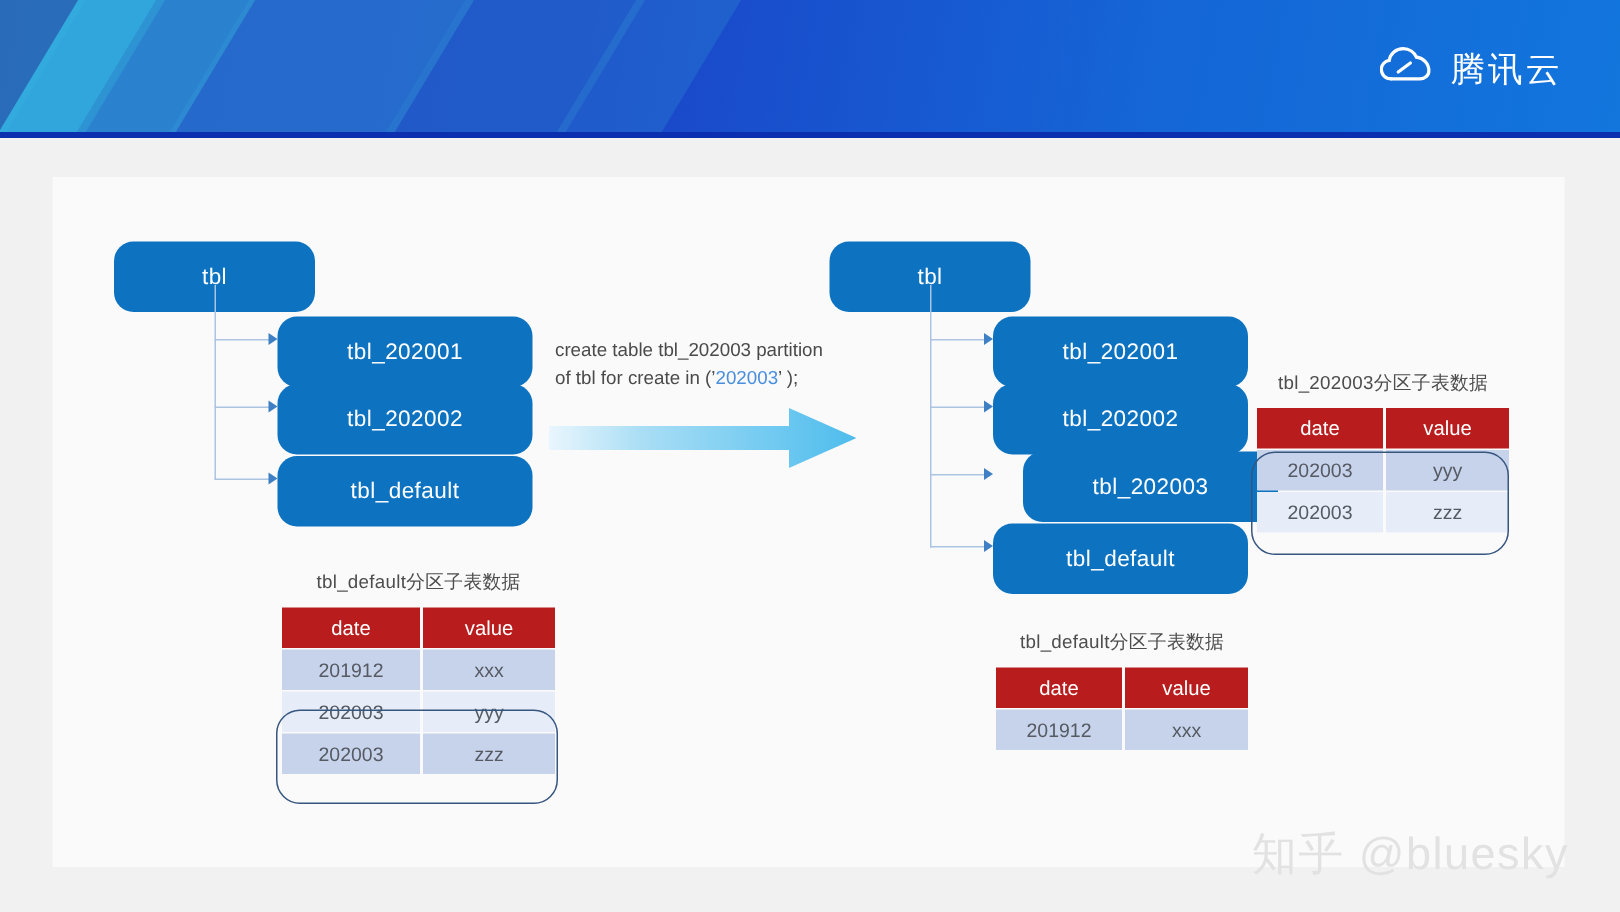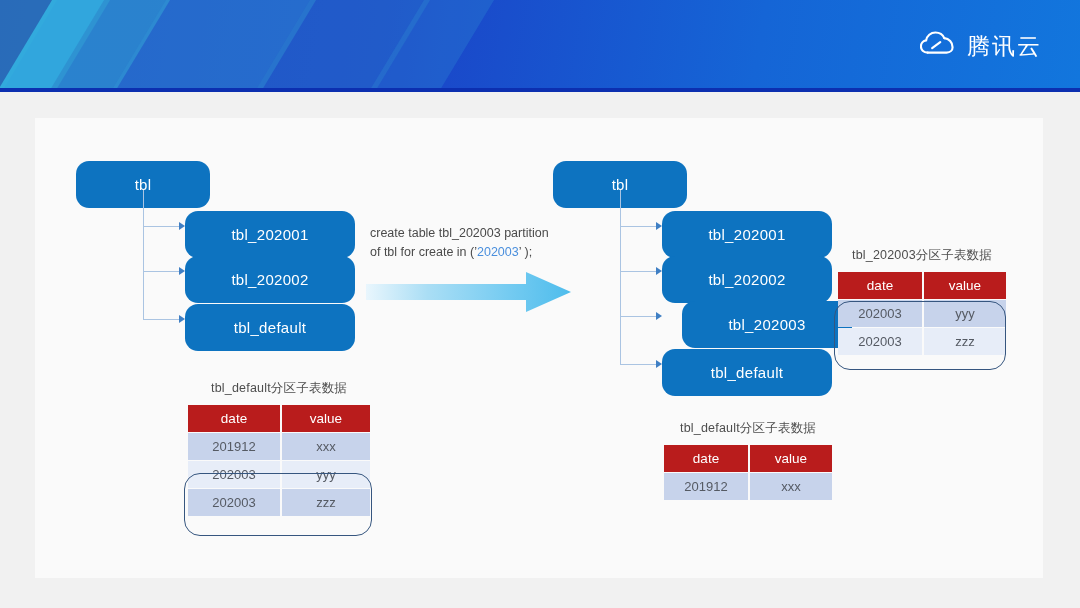--- a/index.html
+++ b/index.html
@@ -250,14 +250,15 @@
       </thead>
       <tbody>
         <tr class="odd">
           <td>201912</td>
           <td>xxx</td>
         </tr>
       </tbody>
     </table>
   </div>
 
+  <div id="watermark">知乎 @bluesky</div>
 
 </div>
 
 </body></html>

